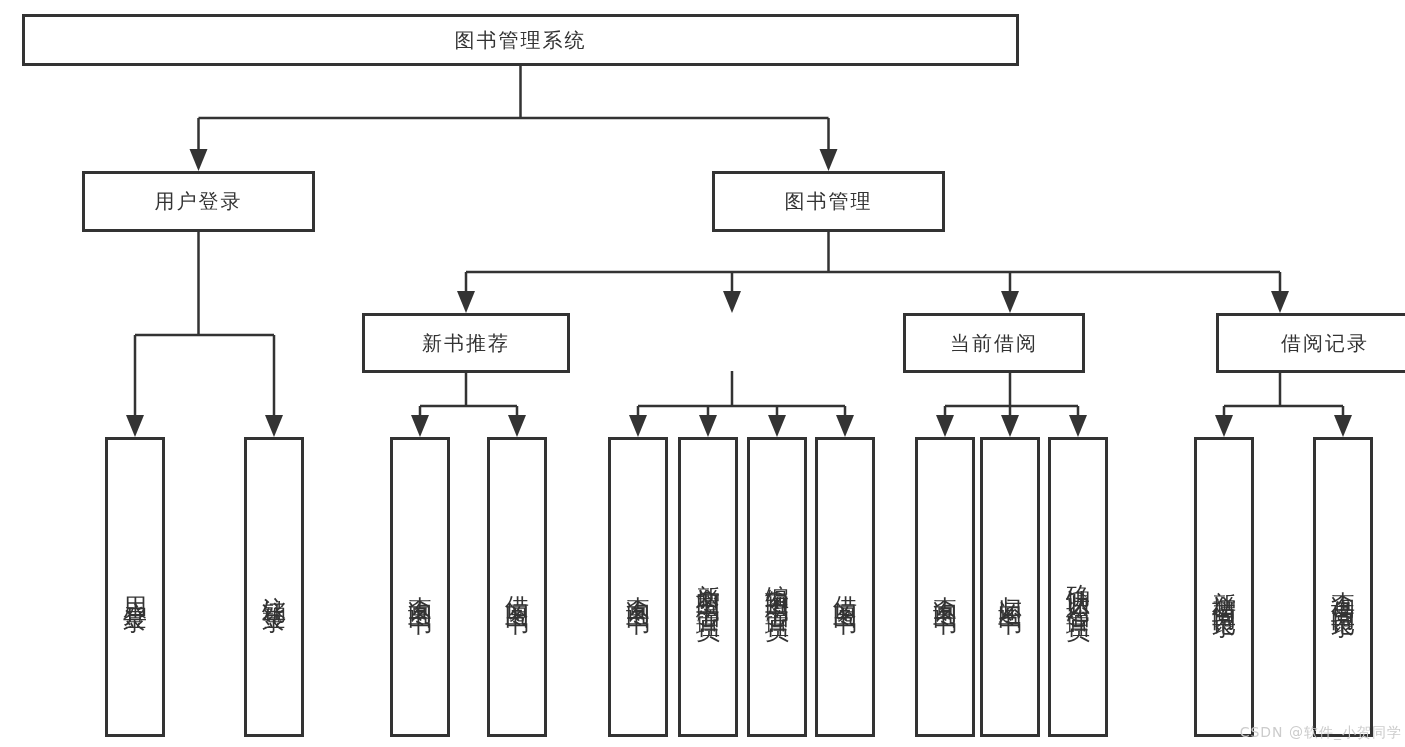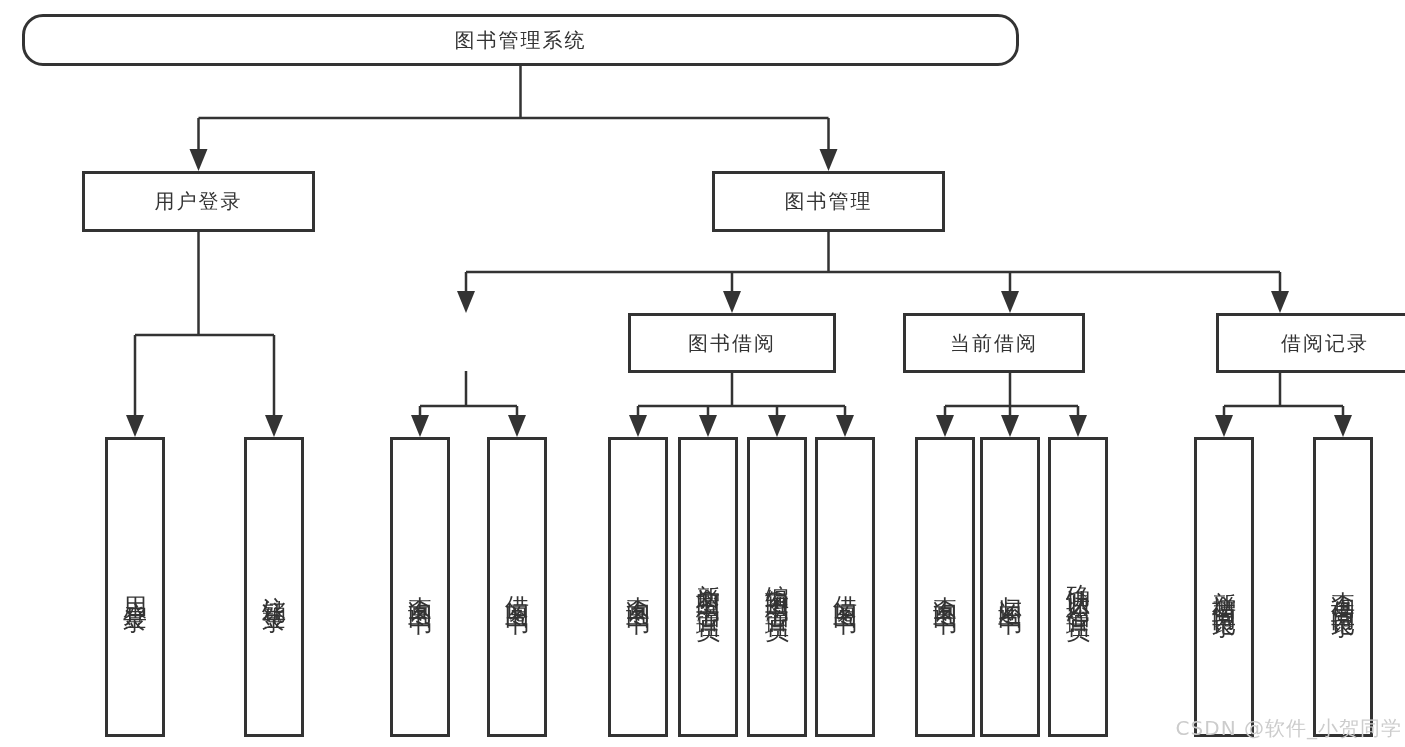--- a/index.html
+++ b/index.html
@@ -25,21 +25,21 @@
     writing-mode:vertical-rl;
     text-orientation:mixed;
     white-space:nowrap;
     font-size:24px;
     letter-spacing:5px;
     color:#333333;
   }
   .watermark{
     position:absolute;
     right:3px;bottom:5px;
-    font-size:20px;
+    font-size:14px;
     color:#cccccc;
     letter-spacing:1px;
     z-index:5;
     white-space:nowrap;
   }
 </style>
 </head>
 <body>
 
 <div class="canvas">
@@ -77,26 +77,26 @@
       <polygon points="768,415 786,415 777,437"></polygon>
       <polygon points="836,415 854,415 845,437"></polygon>
       <polygon points="936,415 954,415 945,437"></polygon>
       <polygon points="1001,415 1019,415 1010,437"></polygon>
       <polygon points="1069,415 1087,415 1078,437"></polygon>
       <polygon points="1215,415 1233,415 1224,437"></polygon>
       <polygon points="1334,415 1352,415 1343,437"></polygon>
     </g>
   </svg>
 
-  <div class="node h-node" style="left:22px;top:14px;width:997px;height:52px;border-radius:21px;">图书管理系统</div>
+  <div class="node h-node" style="left:22px;top:14px;width:997px;height:52px;">图书管理系统</div>
 
   <div class="node h-node" style="left:82px;top:171px;width:233px;height:61px;">用户登录</div>
   <div class="node h-node" style="left:712px;top:171px;width:233px;height:61px;text-align:center;">图书管理</div>
 
-  <div class="node h-node" style="left:628px;top:313px;width:208px;height:60px;">图书借阅</div>
+  <div class="node h-node" style="left:362px;top:313px;width:208px;height:60px;">新书推荐</div>
   <div class="node h-node" style="left:903px;top:313px;width:182px;height:60px;">当前借阅</div>
   <div class="node h-node" style="left:1216px;top:313px;width:218px;height:60px;">借阅记录</div>
 
   <div class="node v-node" style="left:105px;top:437px;width:60px;height:300px;">
     <span>用户登录</span>
   </div>
   <div class="node v-node" style="left:244px;top:437px;width:60px;height:300px;">
     <span>注销登录</span>
   </div>
 

